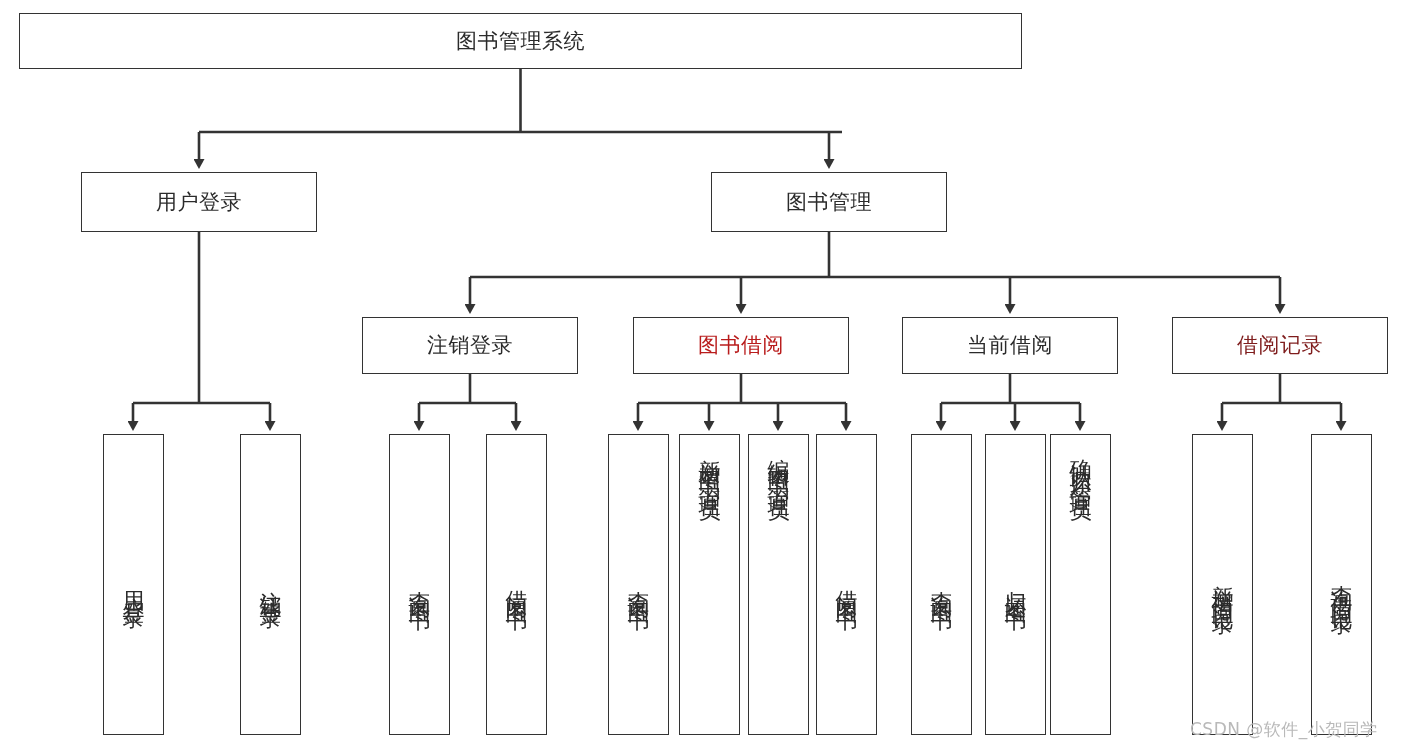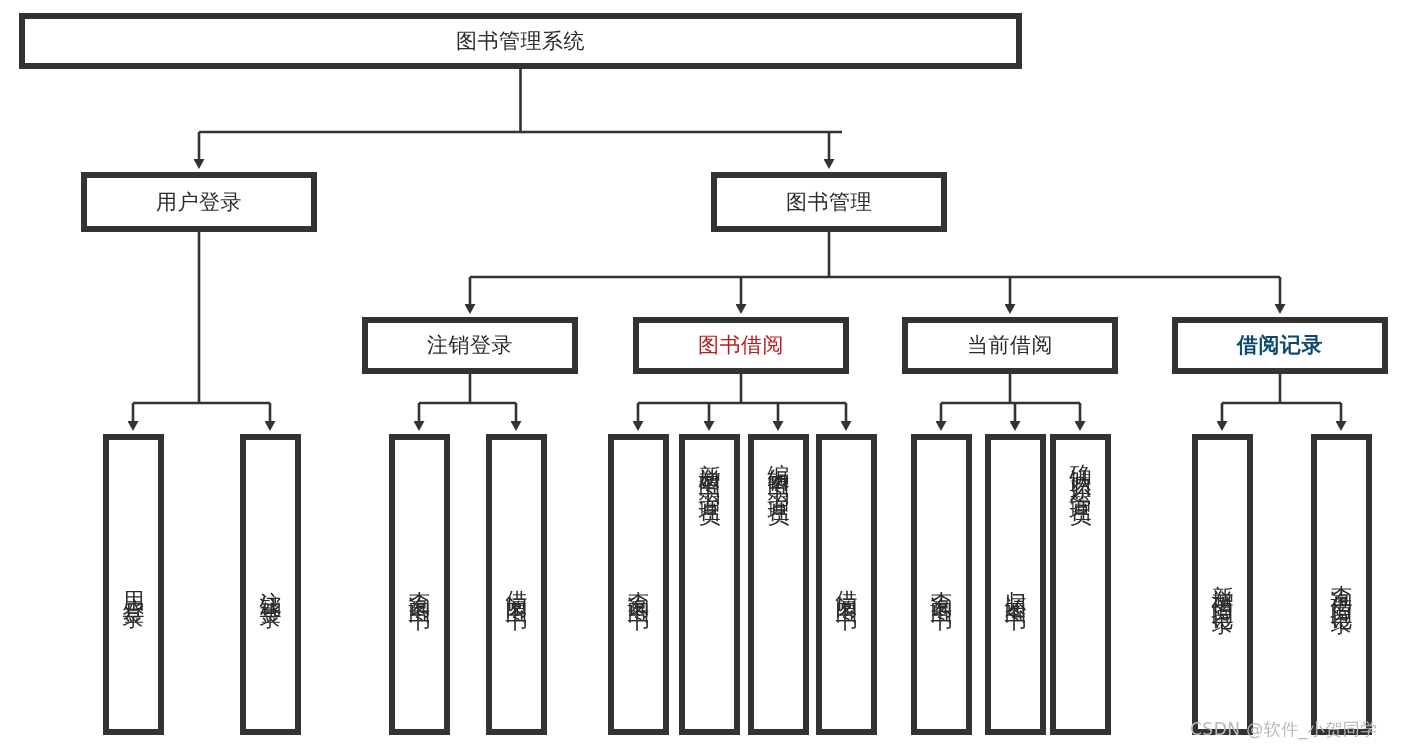--- a/index.html
+++ b/index.html
@@ -22,21 +22,21 @@
     left: 0;
     top: 0;
     width: 1405px;
     height: 747px;
     pointer-events: none;
   }
   .node {
     position: absolute;
     box-sizing: border-box;
     background: #ffffff;
-    border: 6px solid #701a75;
+    border: 1px solid #701a75;
     display: flex;
     align-items: center;
     justify-content: center;
     color: #2b2b2b;
   }
   .node .label {
     display: block;
     white-space: pre;
     line-height: 1.18;
   }
@@ -137,21 +137,21 @@
       </div>
       <div class="node horiz" style="left: 362px; top: 317px; width: 216px; height: 57px; border-color: rgb(51, 51, 51); background: rgb(255, 255, 255); color: rgb(43, 43, 43);">
         <span class="label">注销登录</span>
       </div>
       <div class="node horiz" style="left: 633px; top: 317px; width: 216px; height: 57px; border-color: rgb(51, 51, 51); background: rgb(255, 255, 255); color: #b91c1c;">
         <span class="label">图书借阅</span>
       </div>
       <div class="node horiz" style="left: 902px; top: 317px; width: 216px; height: 57px; border-color: rgb(51, 51, 51); background: rgb(255, 255, 255); color: rgb(43, 43, 43);">
         <span class="label">当前借阅</span>
       </div>
-      <div class="node horiz" style="left: 1172px; top: 317px; width: 216px; height: 57px; border-color: rgb(51, 51, 51); background: rgb(255, 255, 255); color: #0c4a6e; font-weight: bold;">
+      <div class="node horiz" style="left: 1172px; top: 317px; width: 216px; height: 57px; border-color: rgb(51, 51, 51); background: rgb(255, 255, 255); color: #7f1d1d;">
         <span class="label">借阅记录</span>
       </div>
       <div class="node vert centered" style="left: 103px; top: 434px; width: 61px; height: 301px; border-color: rgb(51, 51, 51); background: rgb(255, 255, 255); color: rgb(43, 43, 43);">
         <span class="label">用户登录</span>
       </div>
       <div class="node vert centered" style="left: 240px; top: 434px; width: 61px; height: 301px; border-color: rgb(51, 51, 51); background: rgb(255, 255, 255); color: rgb(43, 43, 43);">
         <span class="label">注销登录</span>
       </div>
       <div class="node vert centered" style="left: 389px; top: 434px; width: 61px; height: 301px; border-color: rgb(51, 51, 51); background: rgb(255, 255, 255); color: rgb(43, 43, 43);">
         <span class="label">查询图书</span>

